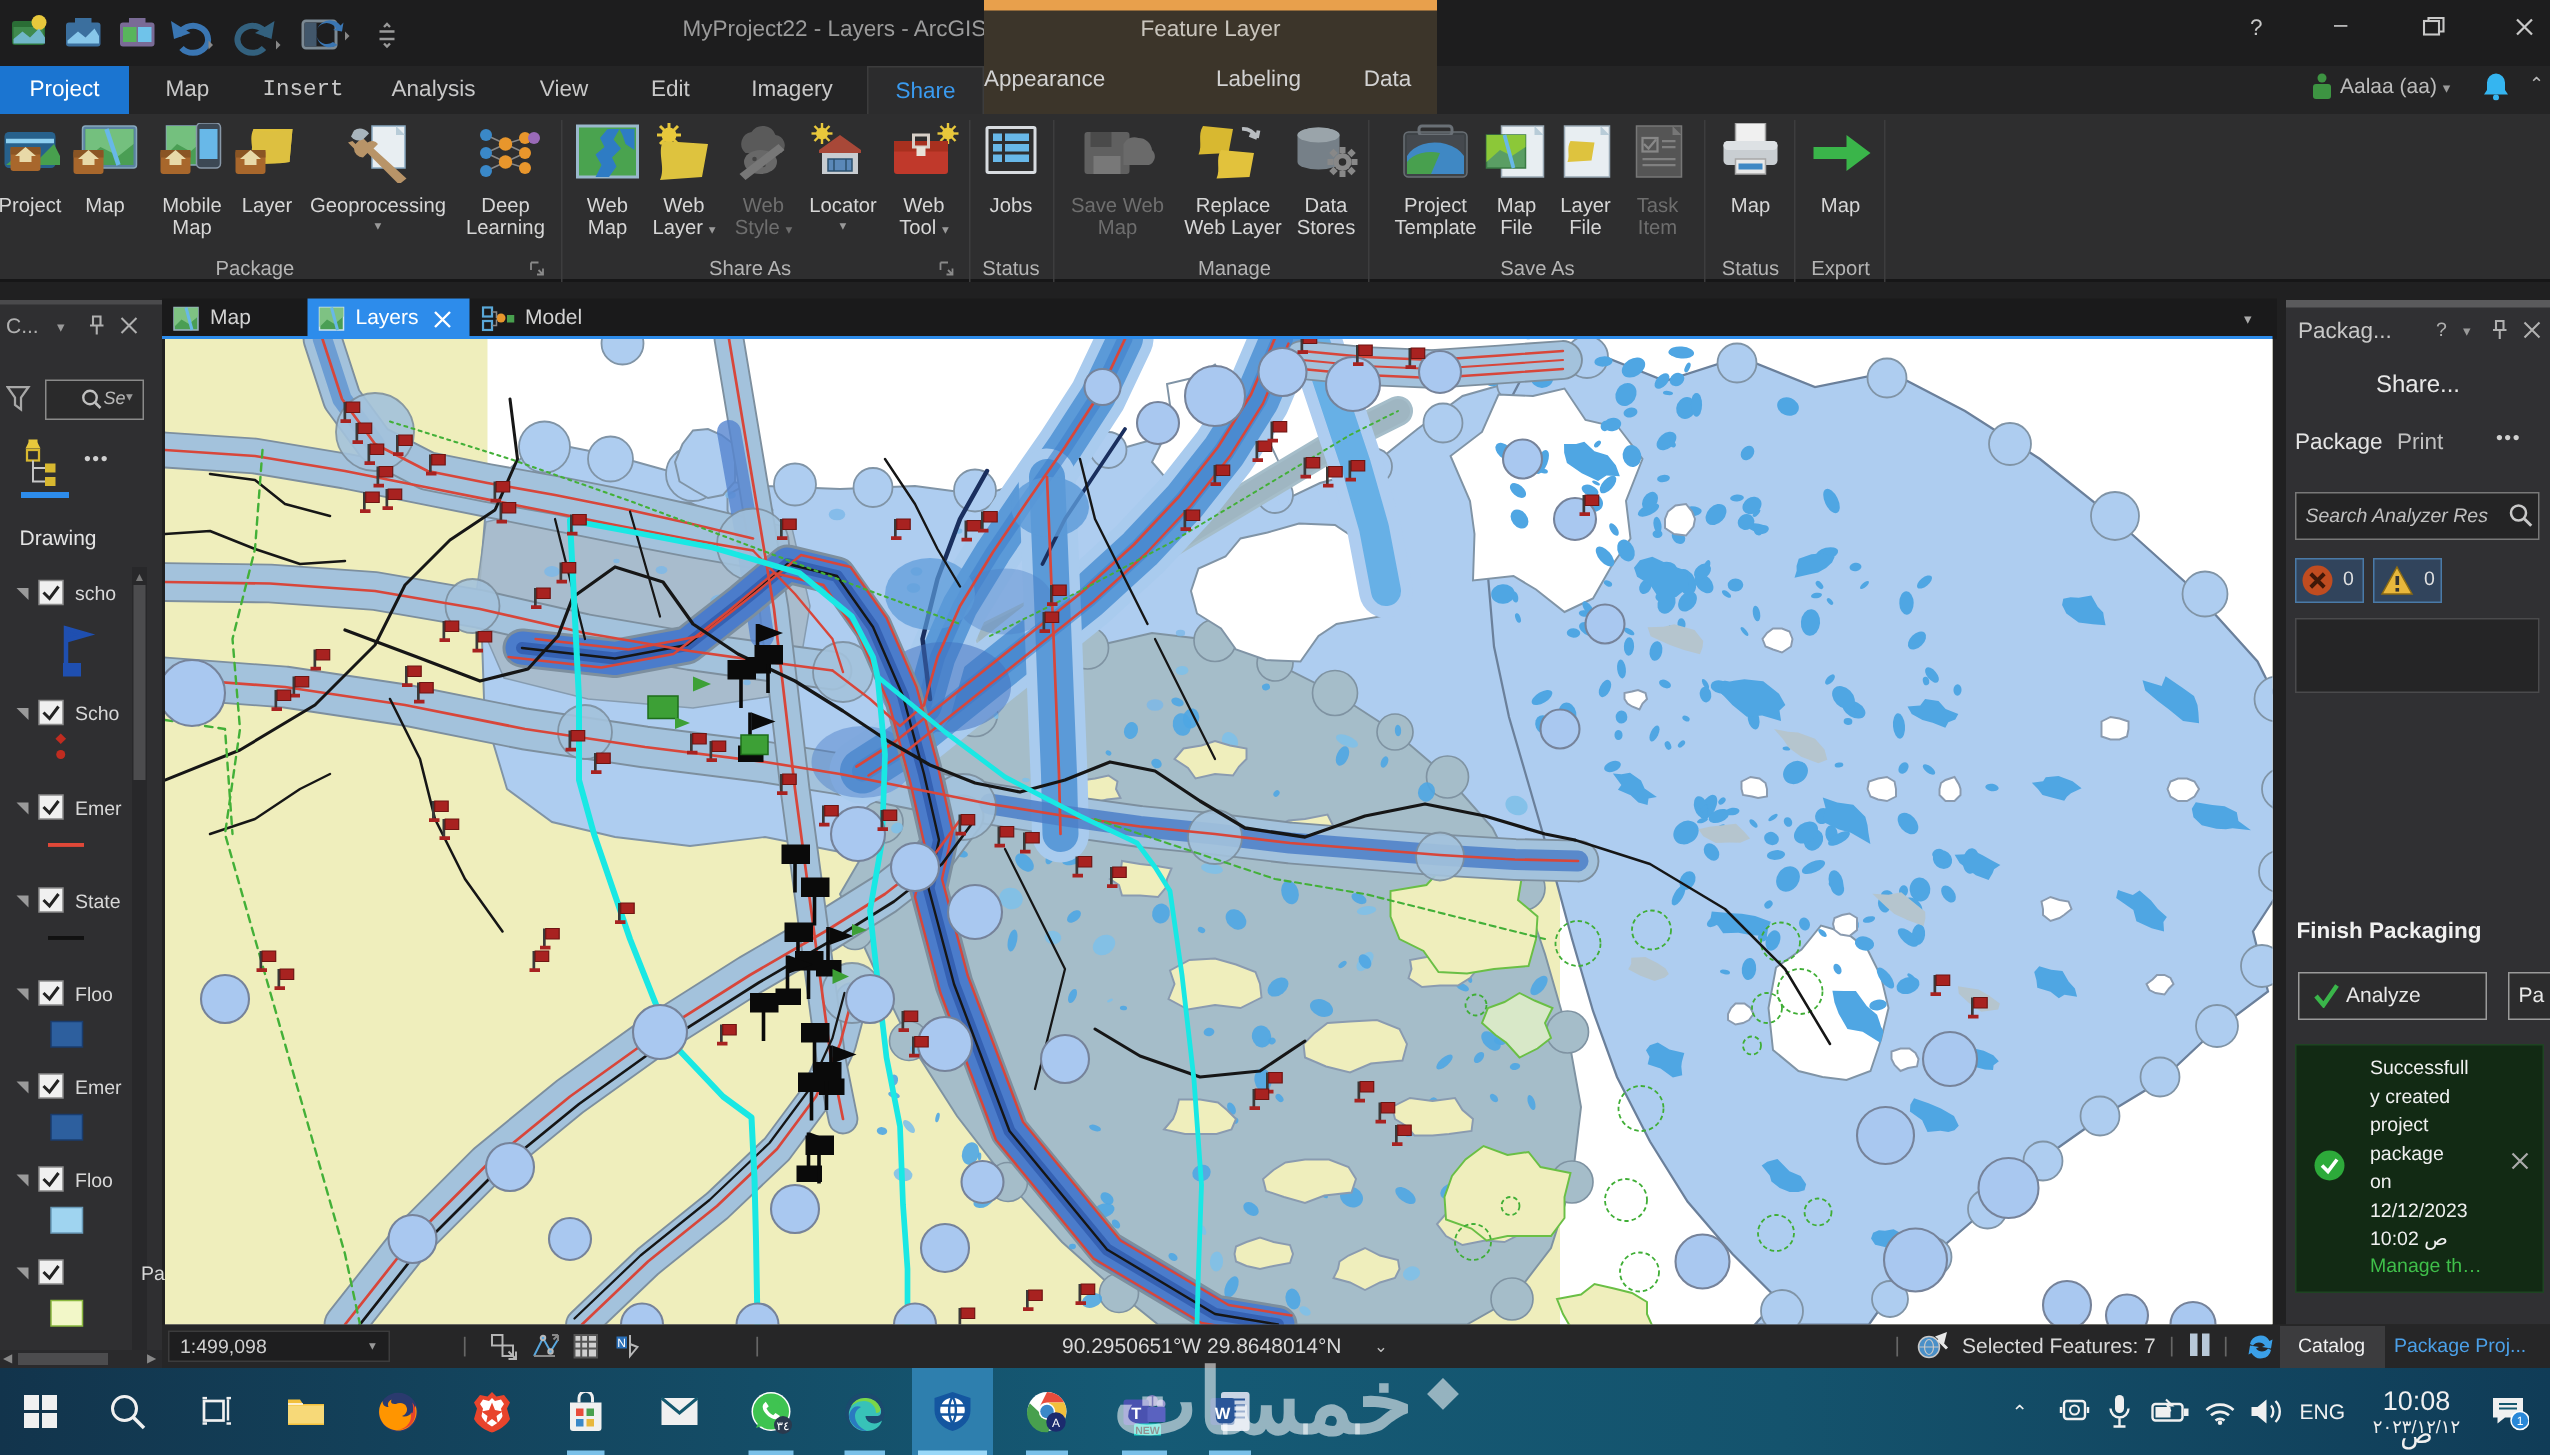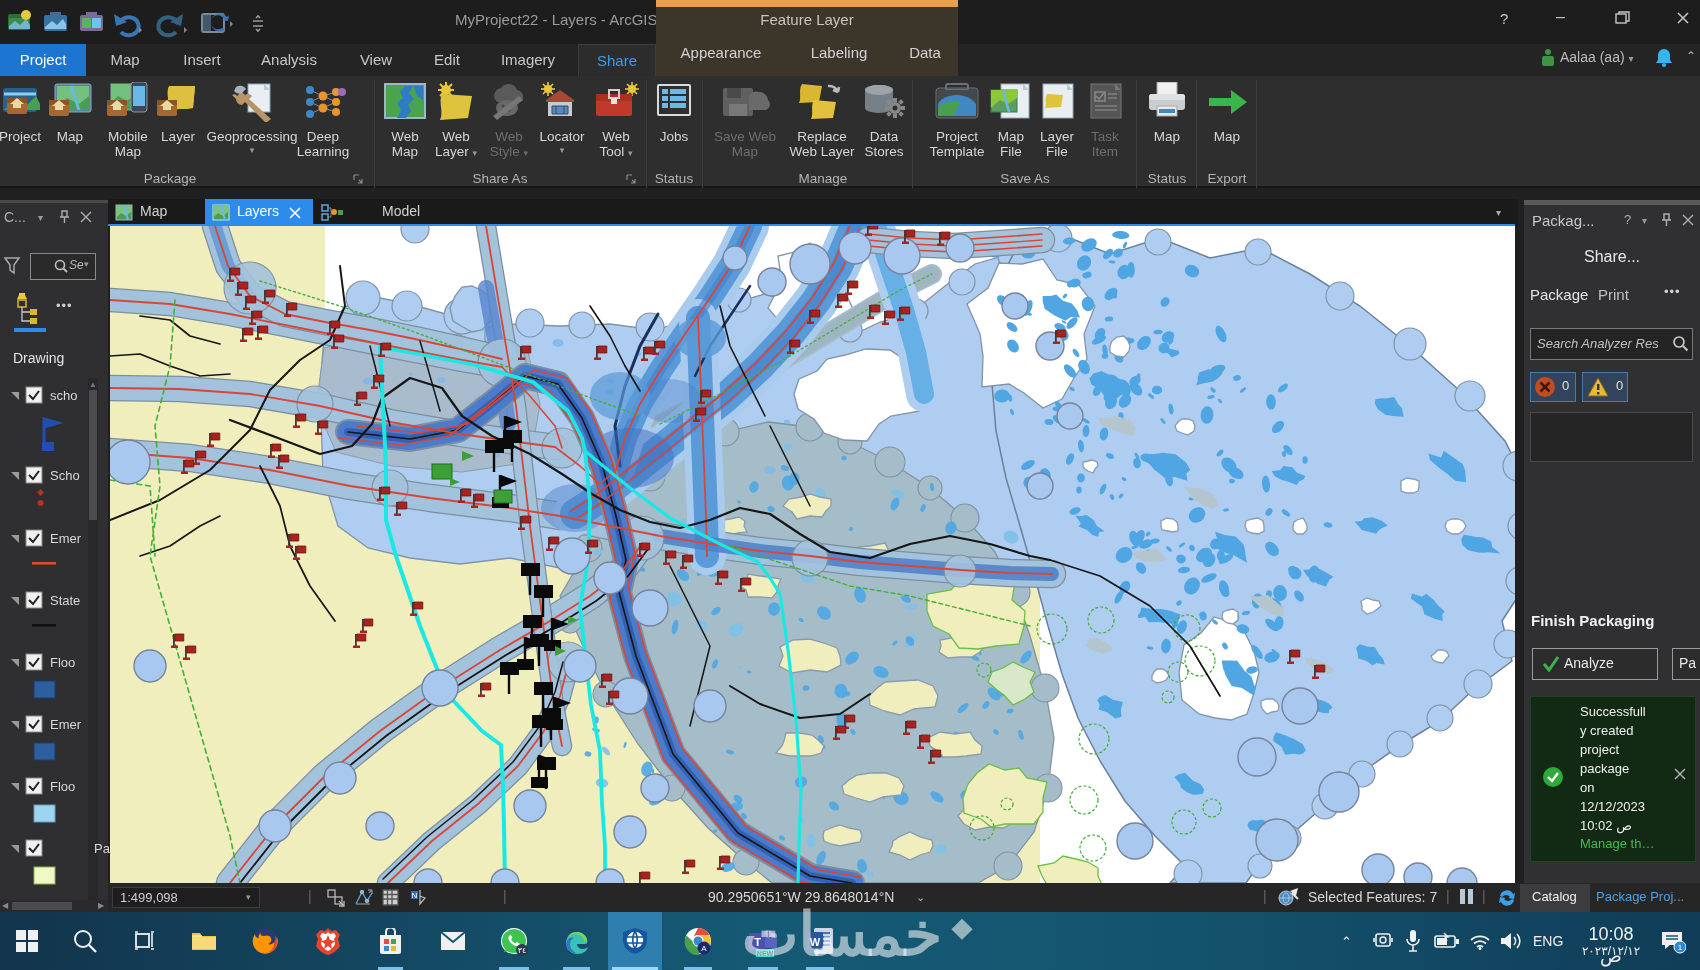--- a/index.html
+++ b/index.html
@@ -81,32 +81,32 @@
     <div class="abs" style="left:1560px;top:49px;color:#bcbcbc;font-size:14px;z-index:30;">Aalaa (aa) <span style="font-size:10px;color:#9a9a9a">▾</span></div>
     <svg class="abs" style="left:1654px;top:47px;z-index:30" width="20" height="20" viewBox="0 0 20 20">
         <path d="M10 2 a6 6 0 0 1 6 6 v5 l2 3 H2 l2 -3 v-5 a6 6 0 0 1 6 -6z" fill="#35b5f0"></path>
         <circle cx="10" cy="18" r="2" fill="#35b5f0"></circle>
       </svg>
     <div class="abs" style="left:1686px;top:49px;color:#b8b8b8;font-size:12px;z-index:30;">⌃</div>
   </div>
   <div id="tabrow" class="abs">
     <div class="rtab" style="left:0;width:86px;background:#1b75d1;color:#fff;">Project</div>
     <div class="rtab" style="left:88px;width:74px;">Map</div>
-    <div class="rtab" style="left:164px;width:76px;">Insert</div>
+    <div class="rtab" style="left:164px;width:76px;font-family:Liberation Mono, monospace;">Insert</div>
     <div class="rtab" style="left:242px;width:94px;">Analysis</div>
     <div class="rtab" style="left:338px;width:76px;">View</div>
     <div class="rtab" style="left:416px;width:62px;">Edit</div>
     <div class="rtab" style="left:480px;width:96px;">Imagery</div>
     <div class="rtab" style="left:578px;width:78px;background:#2c2c2d;color:#3a9bf0;border:1px solid #3c3c3d;border-bottom:none;">Share</div>
   </div>
 
   <div class="abs" style="left:656px;top:0;width:302px;height:76px;background:#3c352a;">
     <div class="abs" style="left:0;top:0;width:302px;height:7px;background:#e8a04c;"></div>
     <div class="abs" style="left:0;top:11px;width:302px;text-align:center;color:#c9c5bd;font-size:15px;">Feature Layer</div>
-    <div class="abs" style="left:0;top:44px;width:130px;text-align:center;color:#d2d2d2;font-size:15px;">Appearance</div>
+    <div class="abs" style="left:0;top:44px;width:130px;text-align:left;color:#d2d2d2;font-size:15px;">Appearance</div>
     <div class="abs" style="left:130px;top:44px;width:106px;text-align:center;color:#d2d2d2;font-size:15px;">Labeling</div>
     <div class="abs" style="left:236px;top:44px;width:66px;text-align:center;color:#d2d2d2;font-size:15px;">Data</div>
   </div>
   <div id="ribbon" class="abs">
 
     <div class="ribitem" style="left:-8px;width:56px;"><svg class="ic" width="42" height="40" viewBox="0 0 42 40">
           <rect x="4" y="6" width="34" height="24" rx="3" fill="#27618c"></rect>
           <path d="M5 28 l12-10 9 7 11-11 4 8v6H5z" fill="#48a04e"></path>
           <path d="M5 12 h32" stroke="#8fd0f0" stroke-width="3"></path>
           <g transform="translate(8,12)">
@@ -145,21 +145,21 @@
             <rect x="0" y="4" width="20" height="5" fill="#8a5524"></rect>
             <path d="M6 14 h8 v-4 h3 l-7 -6 -7 6 h3z" fill="#e8d9a8"></path>
           </g>
         </svg>Layer</div>
     <div class="ribitem" style="left:204px;width:96px;"><svg class="ic" width="56" height="40" viewBox="0 0 56 40">
           <rect x="24" y="2" width="22" height="28" fill="#e8eef2" stroke="#88a8c0"></rect>
           <path d="M40 2 l6 6 h-6z" fill="#b8ccd8"></path>
           <path d="M14 6 l7 7 a5 5 0 0 1 7 1 l-3 3 22 20 -5 4 -21 -21 -3 3 a6 6 0 0 1 -6 -6 l-4 -4 3 -1 2 2 3 -3 -5 -5z" fill="#b89468"></path>
           <path d="M12 5 a7 7 0 0 1 10 2 l-4 4 a7 7 0 0 1 -8 -2z" fill="#a8b4bc"></path>
         </svg>Geoprocessing<div style="font-size:9px;color:#9a9a9a;margin-top:-1px">▾</div></div>
-    <div class="ribitem" style="left:288px;width:70px;text-align:center;"><svg class="ic" width="50" height="40" viewBox="0 0 50 40">
+    <div class="ribitem" style="left:302px;width:70px;text-align:center;"><svg class="ic" width="50" height="40" viewBox="0 0 50 40">
           <g stroke="#888" stroke-width="1">
             <line x1="12" y1="8" x2="25" y2="14"></line>
             <line x1="12" y1="20" x2="25" y2="14"></line>
             <line x1="12" y1="20" x2="25" y2="26"></line>
             <line x1="12" y1="32" x2="25" y2="26"></line>
             <line x1="25" y1="14" x2="38" y2="10"></line>
             <line x1="25" y1="14" x2="38" y2="20"></line>
             <line x1="25" y1="26" x2="38" y2="20"></line>
             <line x1="25" y1="26" x2="38" y2="30"></line>
           </g>
@@ -440,21 +440,21 @@
       <svg class="abs" style="left:181px;top:8px" width="12" height="12" viewBox="0 0 12 12">
           <path d="M1 1 L11 11 M11 1 L1 11" stroke="#fff" stroke-width="1.6"></path>
         </svg>
       <svg class="abs" style="left:213px;top:5px" width="22" height="17" viewBox="0 0 22 17">
           <rect x="1" y="1" width="6" height="6" fill="none" stroke="#5aa8d8" stroke-width="1.5"></rect>
           <rect x="1" y="10" width="6" height="6" fill="none" stroke="#5aa8d8" stroke-width="1.5"></rect>
           <circle cx="13" cy="8" r="3" fill="#e8962c"></circle>
           <rect x="17" y="6" width="5" height="5" fill="#48a04e"></rect>
           <path d="M7 4 h3 v4 M7 13 h3 v-4" stroke="#888" fill="none"></path>
         </svg>
-      <div class="abs" style="left:242px;top:4px;color:#d2d2d2;font-size:14px;margin-left:32px;">Model</div>
+      <div class="abs" style="left:242px;top:4px;color:#d2d2d2;font-size:14px;">Model</div>
       <div class="abs" style="left:1388px;top:8px;color:#aaa;font-size:10px;">▾</div>
       <div class="abs" style="left:0;top:25px;width:1407px;height:2px;background:#2d8ceb;"></div>
     </div>
     <div id="maparea" class="abs"><svg width="1405" height="657" viewBox="0 0 1405 657">
           <rect width="1405" height="657" fill="#efeebc"></rect>
           <rect x="215" y="0" width="720" height="132" fill="#ffffff"></rect>
           <rect x="655" y="0" width="280" height="262" fill="#ffffff"></rect>
           <rect x="930" y="0" width="475" height="657" fill="#ffffff"></rect>
           <path d="M215 100 L250 68 L300 78 L350 92 L400 98 L450 100 L500 98 L545 104 L585 92 L620 78 L655 68 L690 78 L720 98 L745 108 L770 96 L800 88 L835 60 L865 38 L900 28 L932 24 L940 90 L948 160 L942 230 L948 300 L940 350 L900 335 L850 348 L800 335 L750 348 L700 335 L650 348 L600 335 L550 342 L500 332 L450 342 L400 332 L350 338 L300 332 L258 322 L228 300 L213 250 L210 160 Z" fill="#aecdf0" stroke="#8094a6" stroke-width="1.3"></path>
           <circle cx="253" cy="72" r="17" fill="#aecdf0" stroke="#8094a6" stroke-width="1.2"></circle>

